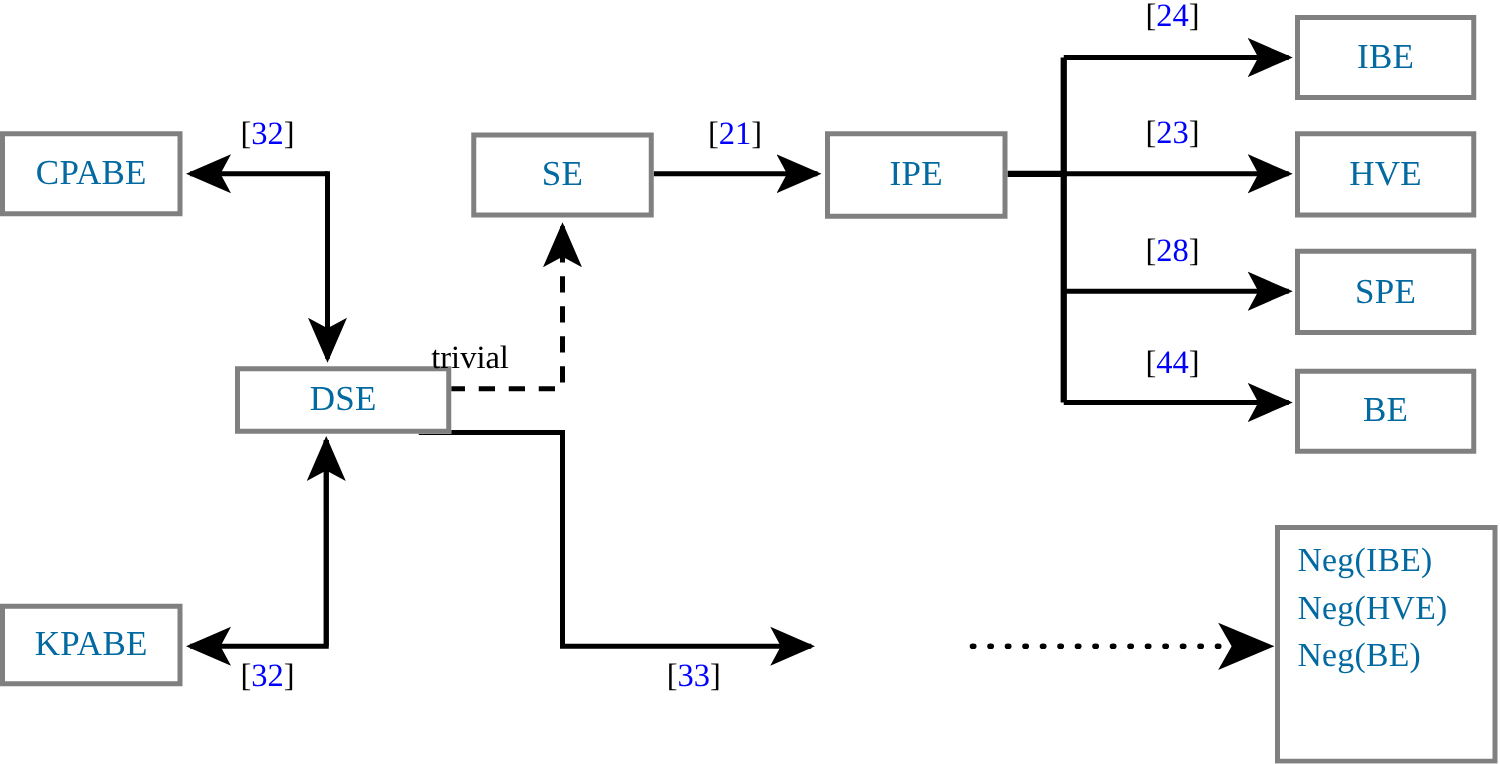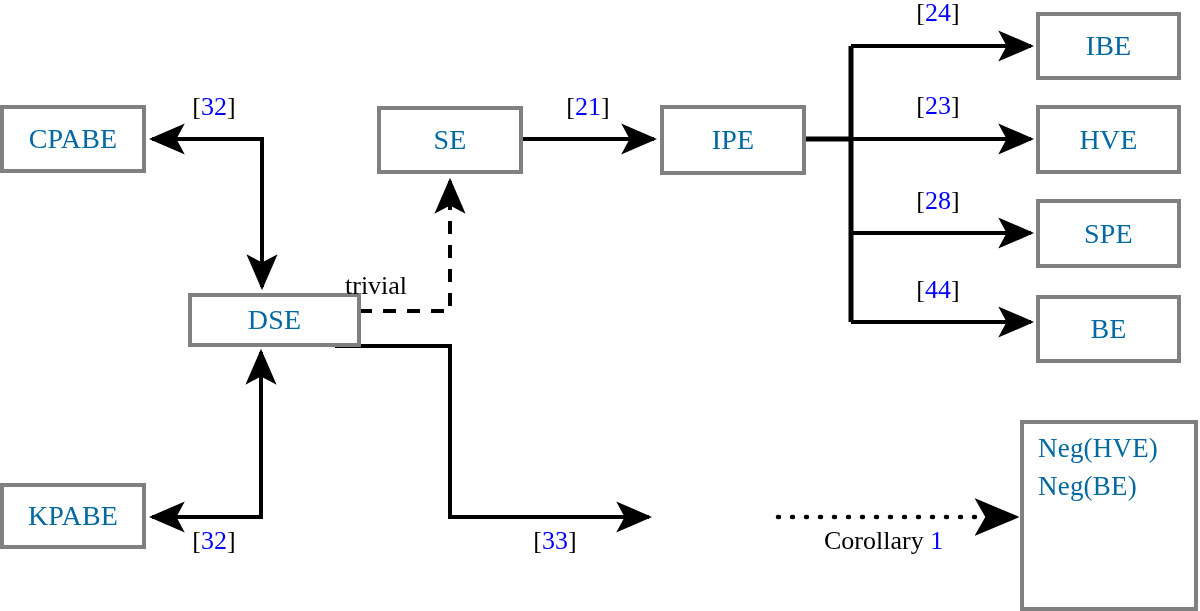--- a/index.html
+++ b/index.html
@@ -132,20 +132,21 @@
 
   <div class="node" style="left:1036px; top:199px; width:145px; height:69px;">
     <span>SPE</span>
   </div>
 
   <div class="node" style="left:1036px; top:295px; width:145px; height:68px;">
     <span>BE</span>
   </div>
 
   <div class="node node-multiline" style="left:1020px; top:420px; width:178px; height:191px;">
+    <span class="negline">Neg(IBE)</span>
     <span class="negline">Neg(HVE)</span>
     <span class="negline">Neg(BE)</span>
   </div>
 
   <div class="elabel" style="left:214px; top:92px;">
     <span>[</span><span class="num">32</span><span>]</span>
   </div>
 
   <div class="elabel" style="left:214px; top:526px;">
     <span>[</span><span class="num">32</span><span>]</span>
@@ -172,17 +173,14 @@
   </div>
 
   <div class="elabel" style="left:555px; top:526px;">
     <span>[</span><span class="num">33</span><span>]</span>
   </div>
 
   <div class="elabel elabel-left plain" style="left:345px; top:271px;">
     <span>trivial</span>
   </div>
 
-  <div class="elabel elabel-left plain" style="left:824px; top:526px;">
-    <span>Corollary</span><span>&nbsp;</span><span class="num">1</span>
-  </div>
 
 </div>
 
 </body></html>

